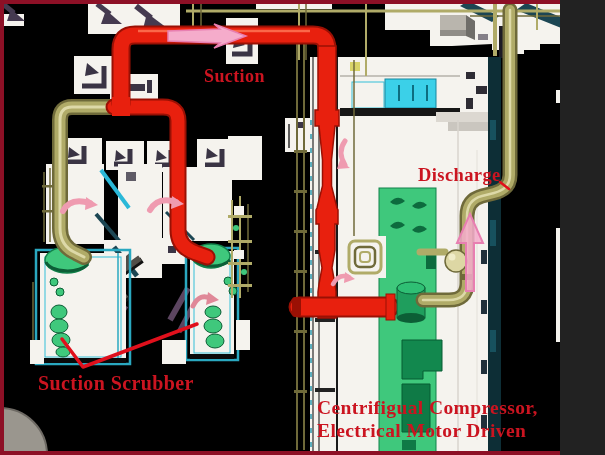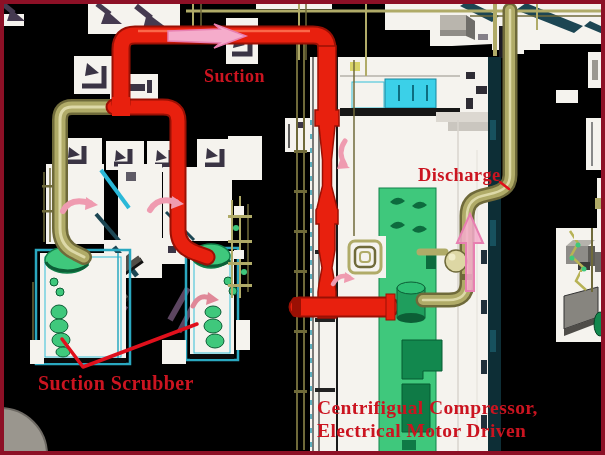--- a/index.html
+++ b/index.html
@@ -1,16 +1,16 @@
 <!DOCTYPE html>
 <html style="--border: #8d1026; --background: #000000; --label_text: #cb1420; --pipe_red: #e8200e; --pipe_red_dark: #9a1004; --pipe_khaki: #b0ab68; --khaki_dark: #6f6a3a; --khaki_light: #ddd9a8; --equip_green: #3fc87c; --green_dark: #11824a; --green_deep: #0c5e36; --cooler_cyan: #3bd0e8; --structure_white: #f5f3ee; --gray_shadow: #b9b5ad; --detail_dark: #3a3444; --brace_purple: #5c4560; --beam_teal: #1c4653; --arrow_pink: #f5accb; --pink_deep: #e87fb1; --gray_block: #8e8c88;"><head>
 <meta charset="utf-8">
 <style>
   html,body{margin:0;padding:0;background:#222;}
-  #stage{position:relative;width:605px;height:455px;overflow:hidden;background:var(--background,#000);}
+  #stage{position:relative;width:560px;height:455px;overflow:hidden;background:var(--background,#000);}
   svg{position:absolute;top:0;left:0;display:block;}
   .w{fill:var(--structure_white);}
   .dk{fill:var(--detail_dark);}
   .glyph{stroke:var(--detail_dark);stroke-width:5;fill:none;}
   .kline{stroke:var(--khaki_dark);fill:none;}
   .kline2{stroke:var(--pipe_khaki);fill:none;}
   .pipeRO{stroke:var(--pipe_red_dark);fill:none;stroke-linejoin:round;stroke-linecap:round;}
   .pipeR{stroke:var(--pipe_red);fill:none;stroke-linejoin:round;stroke-linecap:round;}
   .pipeKO{stroke:var(--khaki_dark);fill:none;stroke-linejoin:round;stroke-linecap:round;}
   .pipeK{stroke:var(--pipe_khaki);fill:none;stroke-linejoin:round;stroke-linecap:round;}

